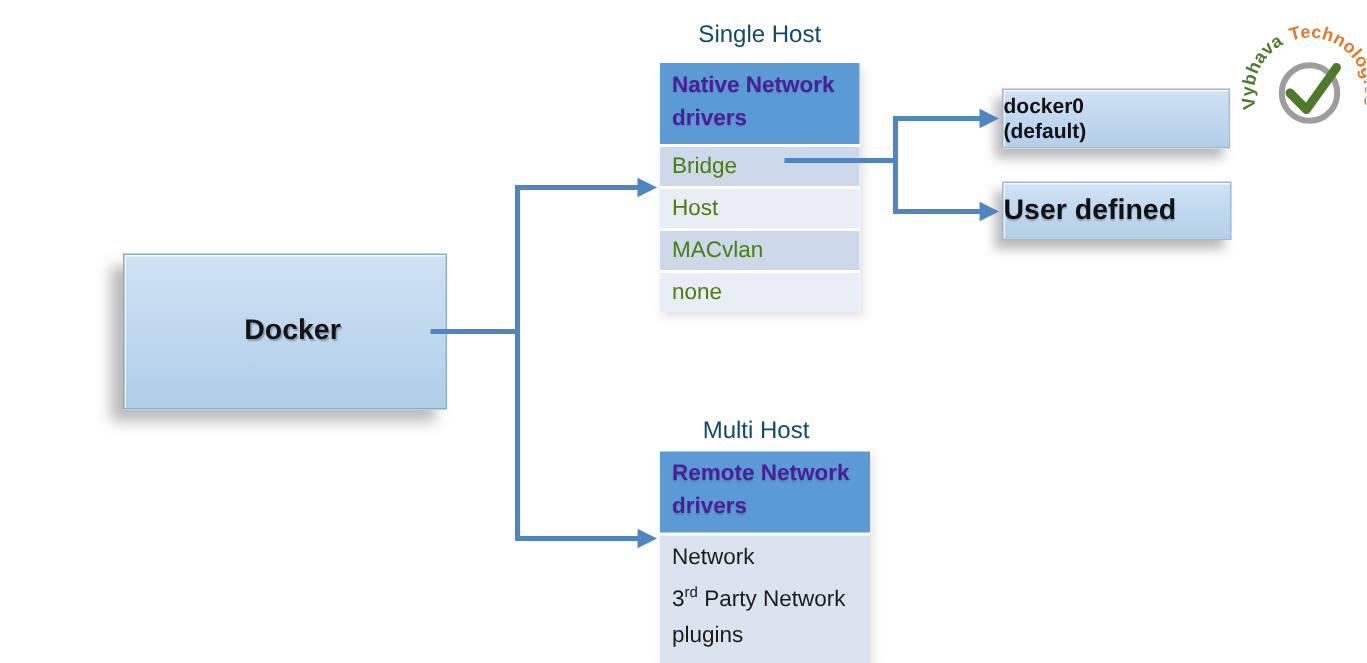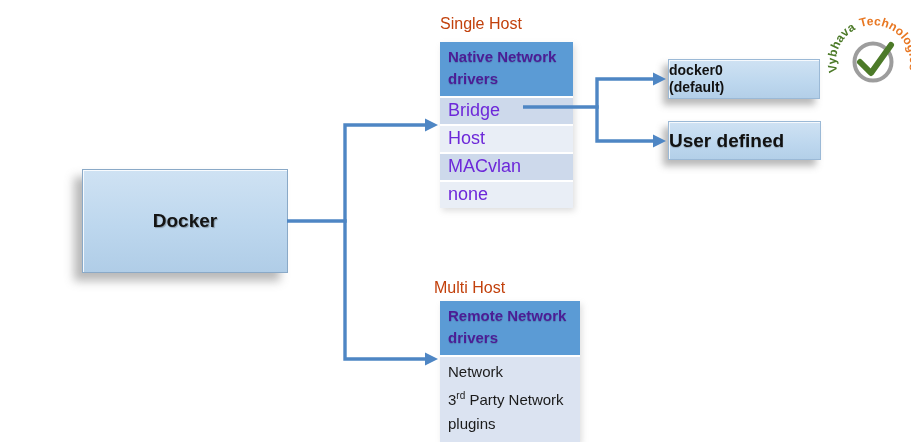--- a/index.html
+++ b/index.html
@@ -10,42 +10,42 @@
   .abs{position:absolute;}
 
   
   .root-box{
     left:82px;top:169px;width:204px;height:102px;
     background:linear-gradient(180deg,#cfe2f3 0%, var(--box-fill,#bdd7ee) 55%, #b0cde7 100%);
     border:1px solid #8aa9c7;
     box-shadow:-8px 8px 9px rgba(100,100,100,.45), inset 1px 1px 0 rgba(255,255,255,.85);
     display:flex;flex-direction:column;align-items:center;justify-content:center;
     font-weight:bold;font-size:19px;line-height:1.32;color:#141414;
-    text-shadow:1px 1px 1px rgba(0,0,0,.28);text-align:center;z-index:2;
+    text-shadow:1px 1px 1px rgba(0,0,0,.28);text-align:center;z-index:2;padding-left:10px;
   }
 
   
   .group-title{
-    font-size:16px;color:#c2410c;z-index:2;
+    font-size:16px;color:#0c4a6e;text-align:center;z-index:2;
   }
   .gt-single{left:440px;top:15px;width:133px;}
   .gt-multi{left:434px;top:279px;width:140px;}
 
   
   .drv-table{z-index:2;}
   .tbl-single{left:440px;top:42px;width:133px;}
   .tbl-multi{left:440px;top:301px;width:140px;}
   .thead{
     background:var(--header-blue,#5b9bd5);color:#4c1d95;
     font-weight:bold;font-size:15px;line-height:1.45;
     padding:4px 6px 6px 8px;min-height:38px;
     text-shadow:0 1px 1px rgba(0,0,0,.15);
   }
   .trow{
-    font-size:18px;color:#6d28d9;height:26px;margin-top:2px;
+    font-size:15px;color:#4d7c0f;height:26px;margin-top:2px;
     padding-left:8px;display:flex;align-items:center;
   }
   .row-dark{background:var(--row-dark,#cdd9eb);}
   .row-light{background:var(--row-light,#e9eef6);}
   .tbody-multi{
     background:var(--multi-body,#dbe3f1);margin-top:2px;
     font-size:15px;color:#1b1b1b;line-height:24px;
     padding:3px 4px 6px 8px;min-height:62px;
   }
   .tbody-multi sup{font-size:10px;}

